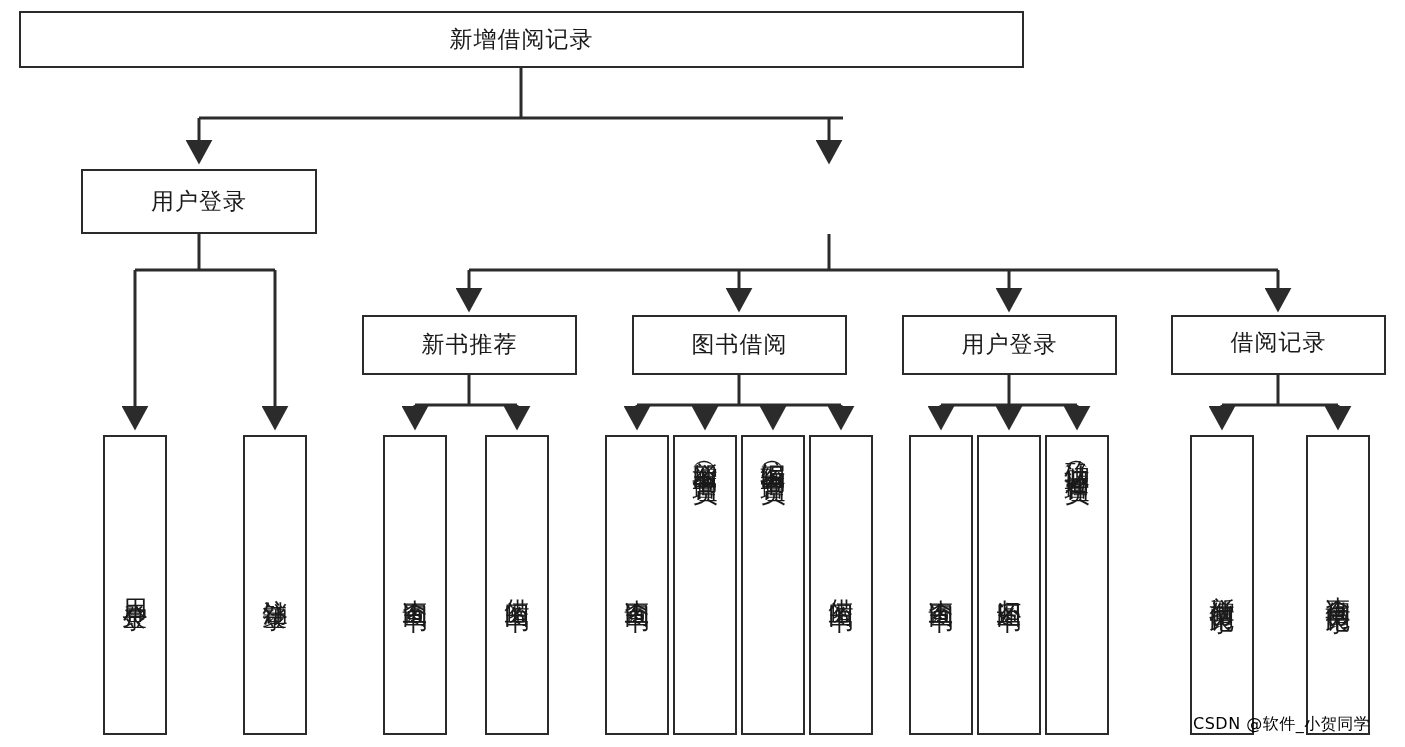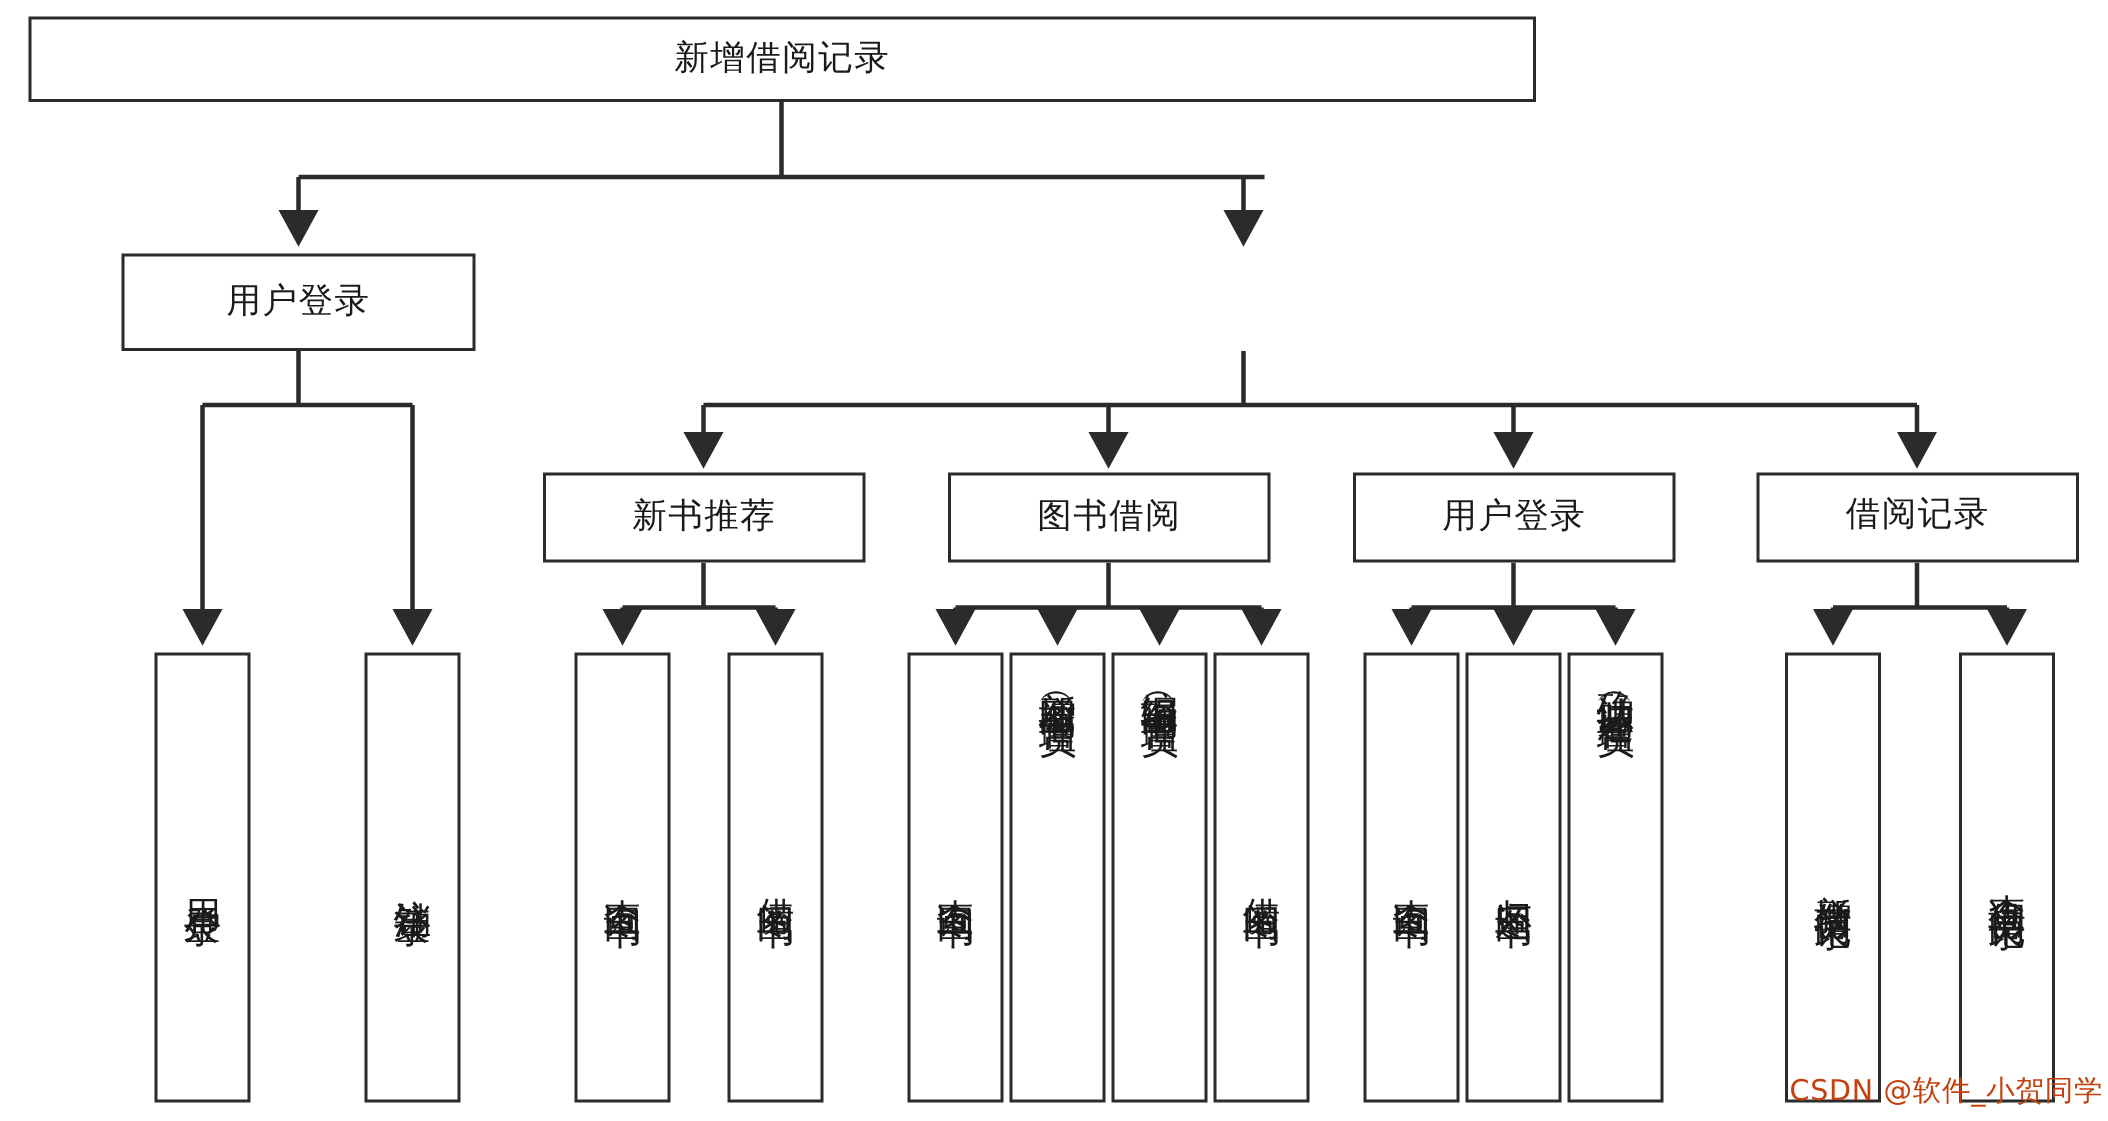--- a/index.html
+++ b/index.html
@@ -59,22 +59,22 @@
   }
   .node.v.topalign {
     align-items: flex-start;
   }
   .node.v.midalign {
     align-items: center;
     padding-top: 0;
   }
   .watermark {
     position: absolute;
-    font-size: 19px;
-    color: #c2410c;
+    font-size: 16px;
+    color: #000000;
     letter-spacing: 0.5px;
     white-space: nowrap;
     user-select: none;
   }
 </style>
 </head>
 <body>
 
 <div id="canvas">
 

